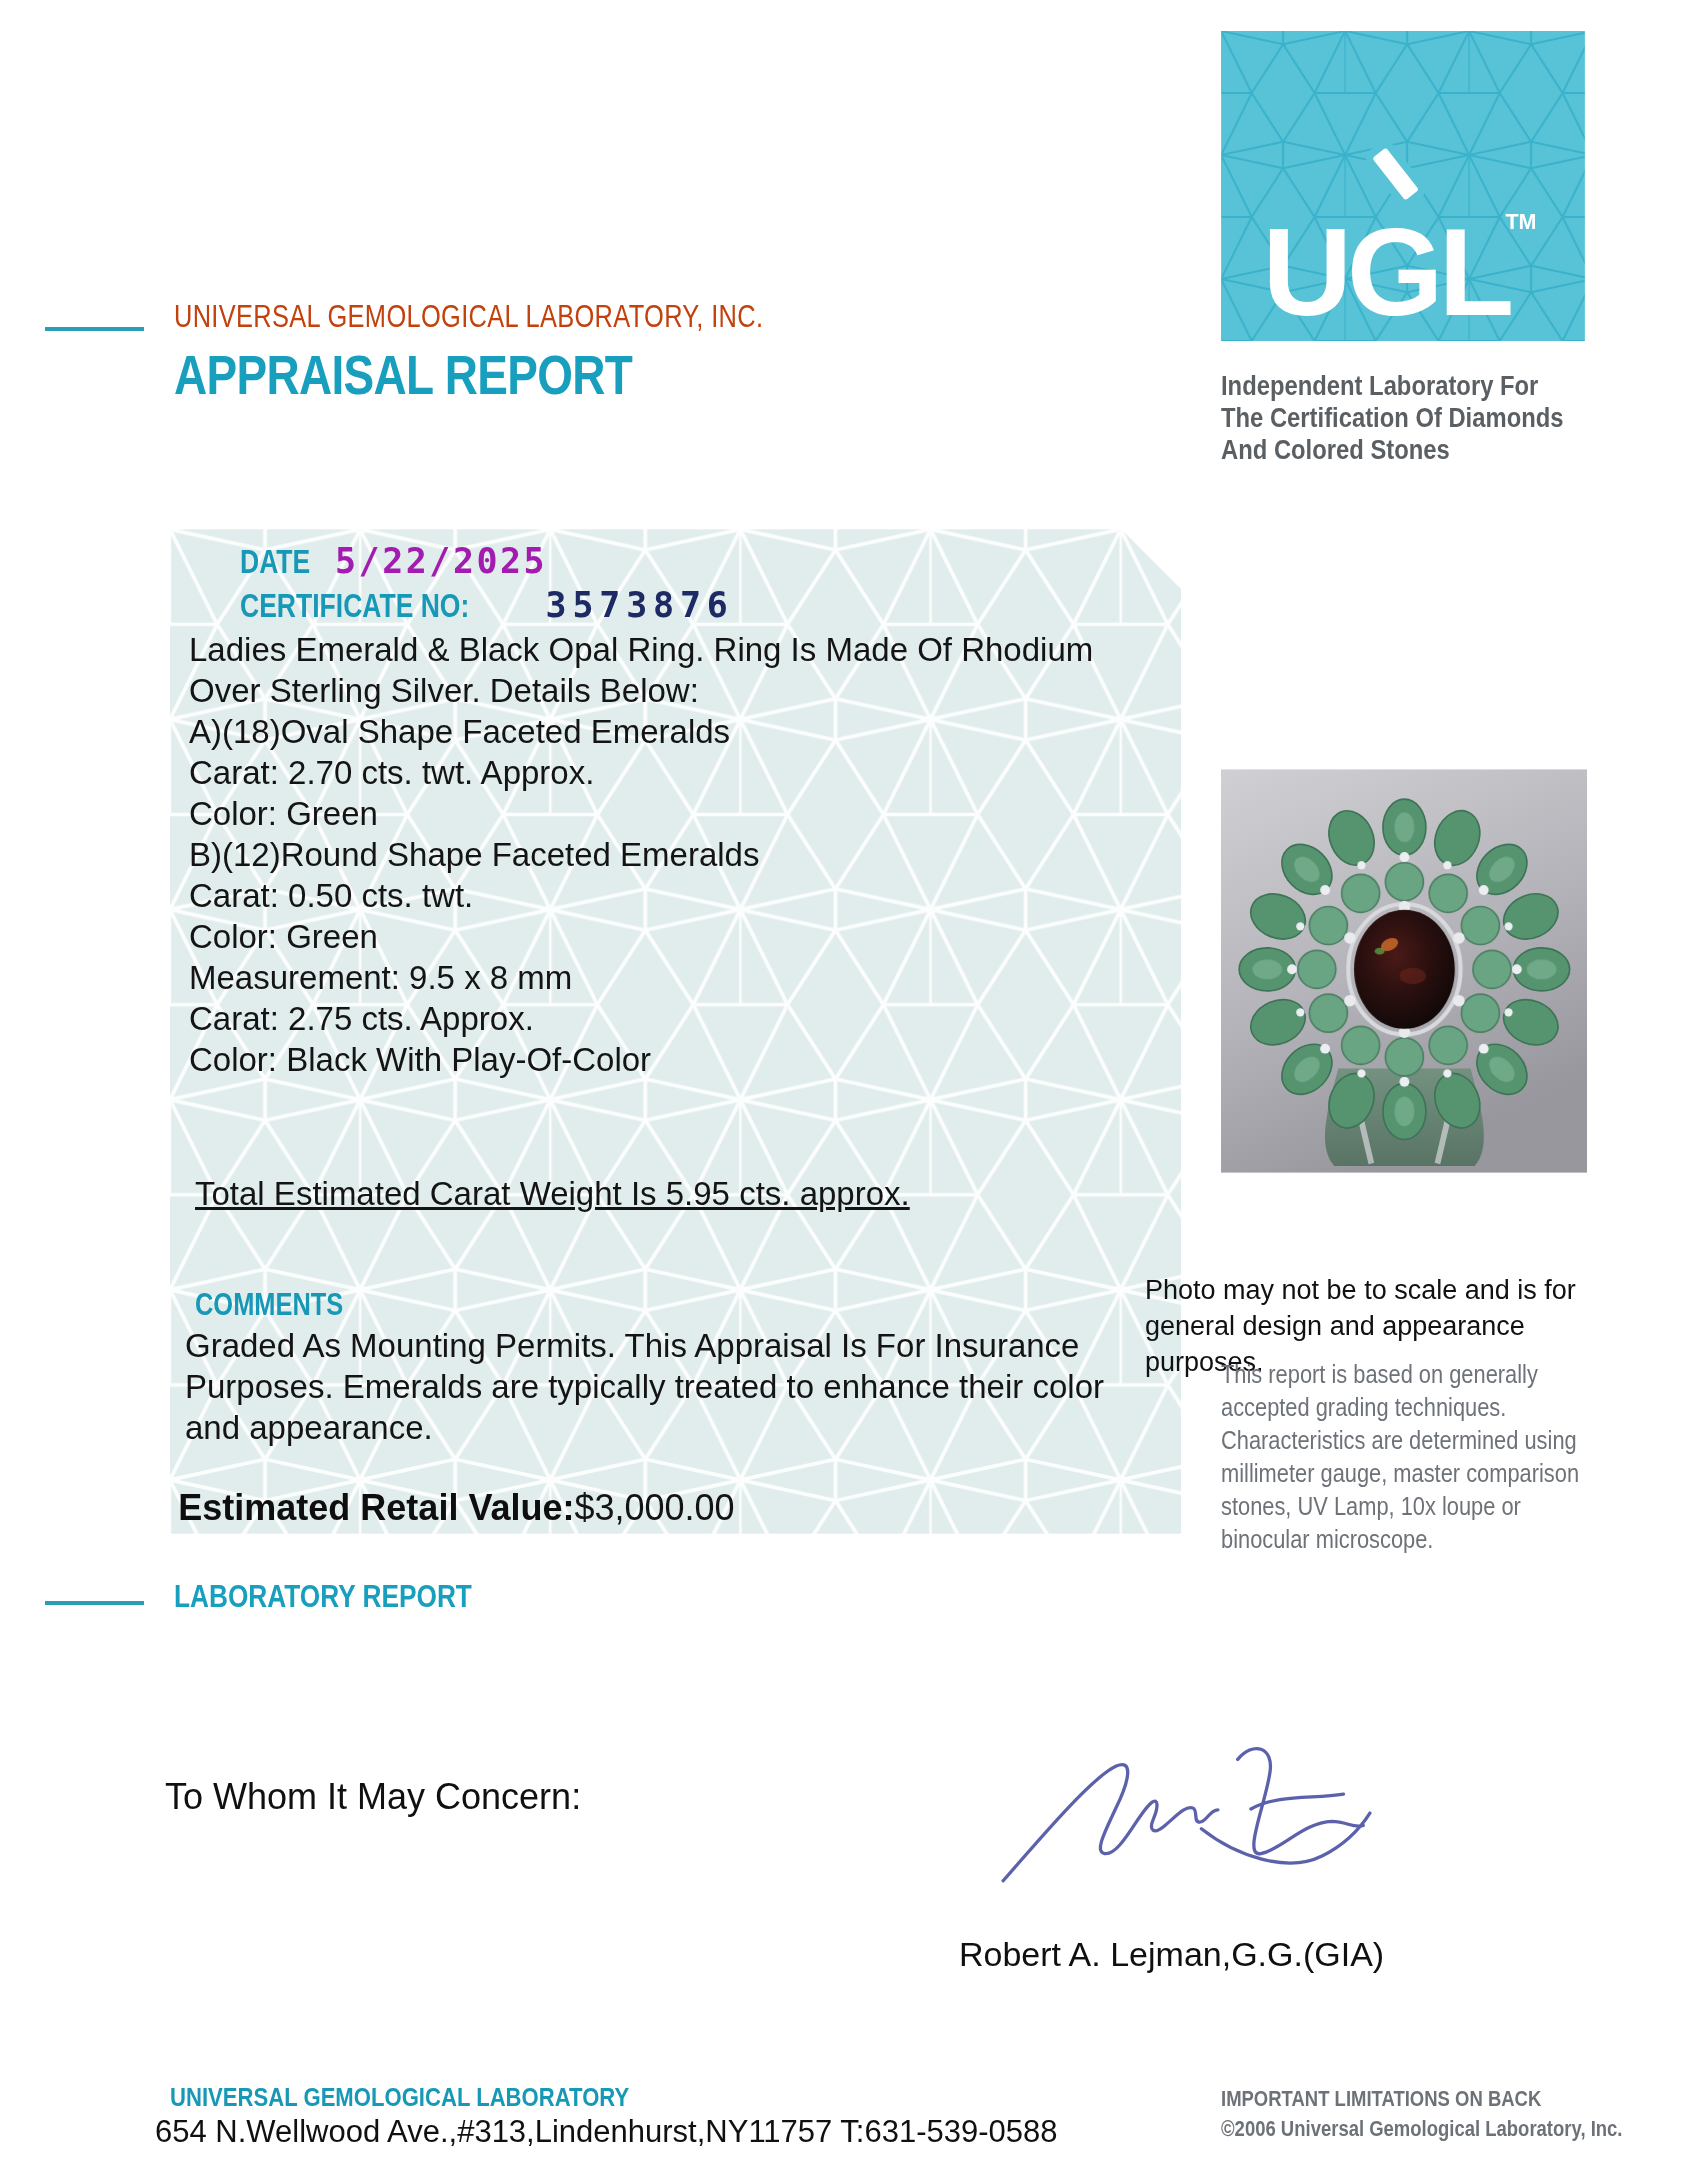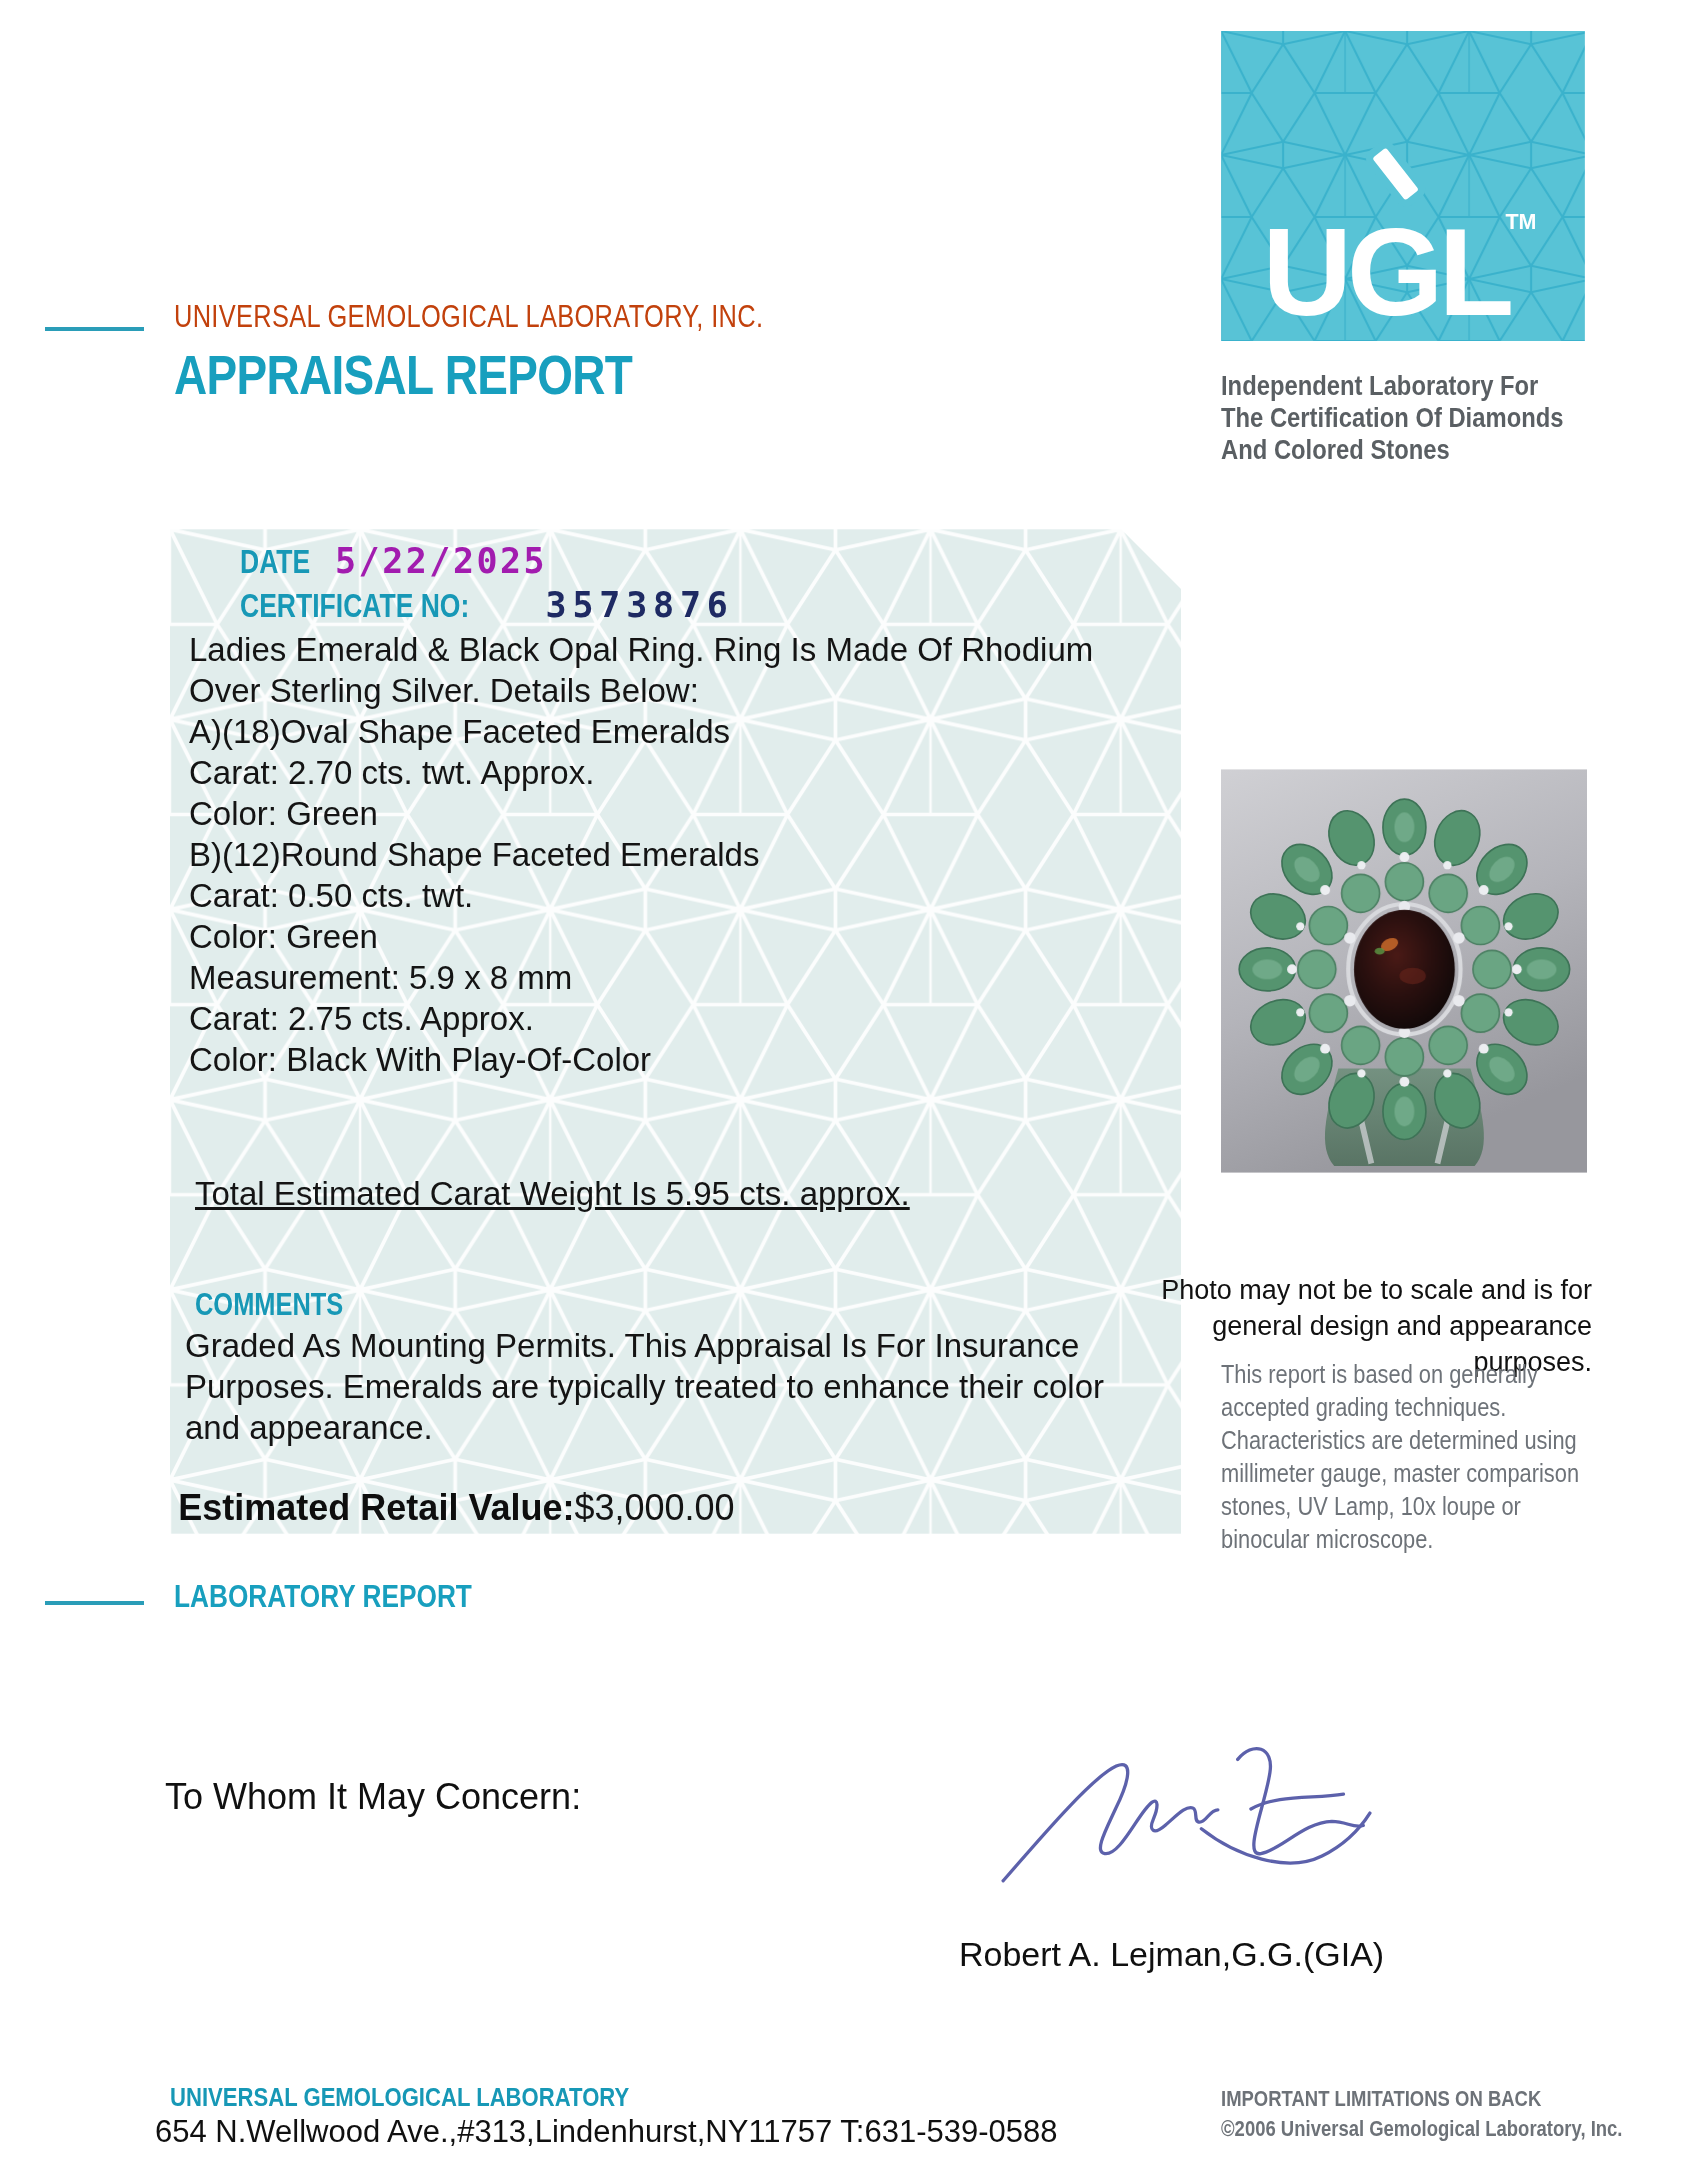--- a/index.html
+++ b/index.html
@@ -40,21 +40,21 @@
   .desc-line{height:41px;white-space:nowrap;}
   #total-line{left:25px;top:646px;font-size:33px;color:#141414;white-space:nowrap;text-decoration:underline;}
   #comments-label{left:25px;top:758px;font-size:31px;font-weight:bold;color:#1798b6;}
   #comments-body{left:15px;top:796px;font-size:33px;line-height:41px;color:#141414;}
   #retail-row{left:8.3px;top:958px;font-size:36px;}
   #retail-label{font-weight:bold;color:#0e0e0e;}
   #retail-value{font-weight:normal;color:#141414;}
 
   
   #photo{left:1221px;top:769px;}
-  #photo-caption{left:1145px;top:1272px;width:447px;text-align:right;font-size:27px;line-height:36px;color:#111;}
+  #photo-caption{left:1145px;top:1272px;width:447px;text-align:left;font-size:27px;line-height:36px;color:#111;}
   #grading-note{left:1221px;top:1358px;font-size:26px;line-height:33px;color:#6d7278;}
   #grading-note .note-line{display:block;transform:scaleX(.84);transform-origin:0 50%;white-space:nowrap;}
 
   
   #rule-lab{top:1601px;}
   #lab-title{left:174px;top:1578px;font-size:32px;font-weight:bold;color:#189fbe;}
   #salutation{left:165px;top:1776px;font-size:36px;color:#101010;}
   #signature{left:988px;top:1728px;}
   #signer{left:959px;top:1935px;font-size:34px;color:#101010;}
 
@@ -126,21 +126,21 @@
 
     <div class="abs" id="description">
       <div class="desc-line">Ladies Emerald &amp; Black Opal Ring. Ring Is Made Of Rhodium</div>
       <div class="desc-line">Over Sterling Silver. Details Below:</div>
       <div class="desc-line">A)(18)Oval Shape Faceted Emeralds</div>
       <div class="desc-line">Carat: 2.70 cts. twt. Approx.</div>
       <div class="desc-line">Color: Green</div>
       <div class="desc-line">B)(12)Round Shape Faceted Emeralds</div>
       <div class="desc-line">Carat: 0.50 cts. twt.</div>
       <div class="desc-line">Color: Green</div>
-      <div class="desc-line">Measurement: 5.9 x 8 mm</div>
+      <div class="desc-line">Measurement: 9.5 x 8 mm</div>
       <div class="desc-line">Carat: 2.75 cts. Approx.</div>
       <div class="desc-line">Color: Black With Play-Of-Color</div>
     </div>
 
     <div class="abs" id="total-line">Total Estimated Carat Weight Is 5.95 cts. approx.</div>
 
     <div class="abs" id="comments-label"><span class="cond">COMMENTS</span></div>
     <div class="abs" id="comments-body">
       <div class="desc-line">Graded As Mounting Permits.  This Appraisal Is For Insurance</div>
       <div class="desc-line">Purposes. Emeralds are typically treated to enhance their color</div>

